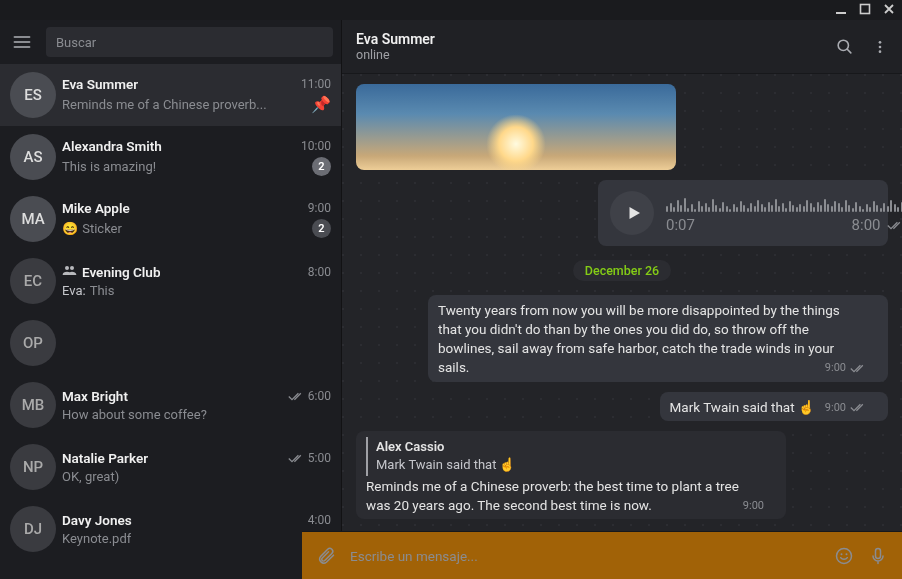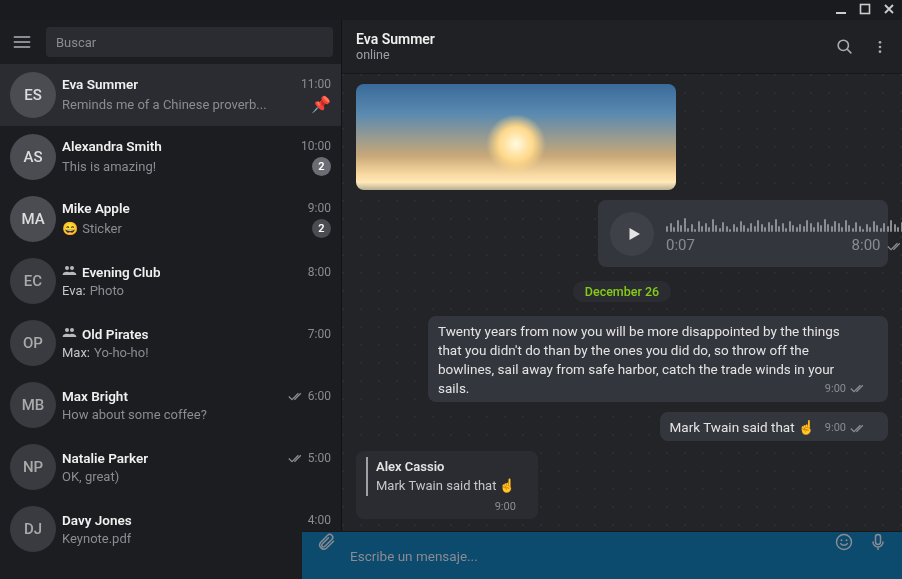--- a/index.html
+++ b/index.html
@@ -49,21 +49,21 @@
 .play-btn { width: 44px; height: 44px; min-width: 44px; border-radius: 50%; background: #3f4148; display: flex; align-items: center; justify-content: center; cursor: pointer; }
 .play-btn svg { width: 18px; height: 18px; fill: #e4e4e4; margin-left: 3px; }
 .wave-wrap { flex: 1; display: flex; flex-direction: column; gap: 3px; }
 .waveform { height: 22px; display: flex; align-items: flex-end; gap: 1.5px; }
 .waveform span { width: 2px; background: #8a8c91; border-radius: 1px; }
 .wave-meta { display: flex; justify-content: space-between; font-size: 15px; color: #8a8c91; }
 .date-divider { align-self: center; background: #2b2c31; color: #84cc16; font-size: 12.5px; font-weight: 500; padding: 3px 12px; border-radius: 12px; margin: 4px 0; }
 .reply-block { border-left: 2.5px solid #9fa0a5; padding: 1px 0 1px 8px; margin-bottom: 1px; }
 .reply-name { font-size: 13px; font-weight: 600; color: #e4e4e4; }
 .reply-text { font-size: 13px; color: #c5c6cb; }
-.input-bar { position: absolute; bottom: 0; left: 302px; right: 0; height: 48px; background: #0c4a6e; display: flex; padding: 0 14px; gap: 14px; border-top: 1px solid #17181b; }
+.input-bar { position: absolute; bottom: 0; left: 302px; right: 0; height: 48px; background: #a16207; display: flex; align-items: center; padding: 0 14px; gap: 14px; border-top: 1px solid #17181b; }
 .input-bar .ibtn { color: #8a8c91; cursor: pointer; display: flex; }
 .msg-input { flex: 1; background: transparent; border: none; outline: none; color: #ccc; font-size: 13.5px; }
 .msg-input::placeholder { color: #8a8c91; }
 .app-wrap { position: relative; flex: 1; display: flex; min-height: 0; }
 </style>
 </head>
 <body>
 
 <div class="titlebar">
   <div class="winbtn">
@@ -171,50 +171,28 @@
                     </svg></span>
                   <span>Evening Club</span>
                 </div>
                 <div class="chat-time">
                   <span>8:00</span>
                 </div>
               </div>
               <div class="chat-row">
                 <div class="chat-preview">
                   <span class="sender-prefix">Eva:</span>
-                  <span>Photo</span>
+                  <span>This</span>
                 </div>
                 <div></div>
               </div>
             </div>
           </div>
           <div class="chat-item">
             <div class="avatar dim">OP</div>
-            <div class="chat-info">
-              <div class="chat-row">
-                <div class="chat-name">
-                  <span class="group-icon"><svg width="15" height="13" viewBox="0 0 24 18" fill="currentColor">
-                      <circle cx="8" cy="5" r="3.2"></circle>
-                      <circle cx="16" cy="5" r="3.2"></circle>
-                      <path d="M1 16c0-3 3-5 7-5s7 2 7 5M10 16c0-3 3-5 6-5s7 2 7 5"></path>
-                    </svg></span>
-                  <span>Old Pirates</span>
-                </div>
-                <div class="chat-time">
-                  <span>7:00</span>
-                </div>
-              </div>
-              <div class="chat-row">
-                <div class="chat-preview">
-                  <span class="sender-prefix">Max:</span>
-                  <span>Yo-ho-ho!</span>
-                </div>
-                <div></div>
-              </div>
-            </div>
           </div>
           <div class="chat-item">
             <div class="avatar dim">MB</div>
             <div class="chat-info">
               <div class="chat-row">
                 <div class="chat-name">
                   <span>Max Bright</span>
                 </div>
                 <div class="chat-time">
                   <span class="checks">
@@ -424,20 +402,21 @@
                 </svg>
               </span>
         </span>
       </div>
 
       <div class="msg msg-in" style="max-width:430px">
         <div class="reply-block">
           <div class="reply-name">Alex Cassio</div>
           <div class="reply-text">Mark Twain said that ☝️</div>
         </div>
+        <span>Reminds me of a Chinese proverb: the best time to plant a tree was 20 years ago. The second best time is now.</span>
         <span class="msg-time">9:00</span>
       </div>
     </div>
   </section>
 </div>
 
 <div class="input-bar">
   <div class="ibtn">
     <svg width="20" height="20" viewBox="0 0 24 24" fill="none">
           <path d="M21 11l-8.5 8.5a5 5 0 01-7-7L14 4a3.5 3.5 0 115 5l-8.5 8.5a2 2 0 01-3-3L15 7" stroke="currentColor" stroke-width="1.8" stroke-linecap="round"></path>

